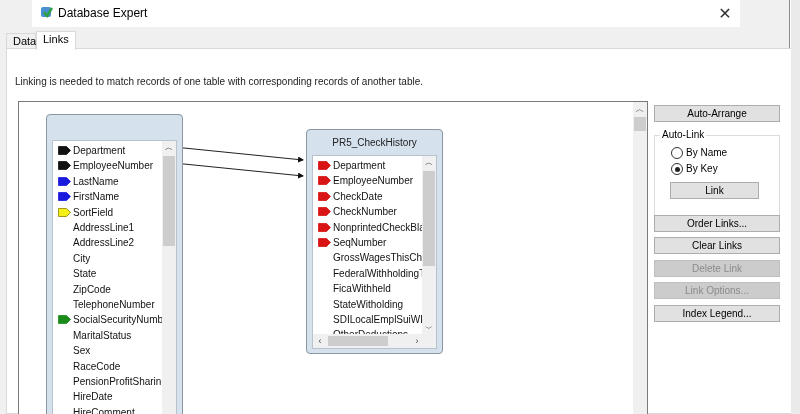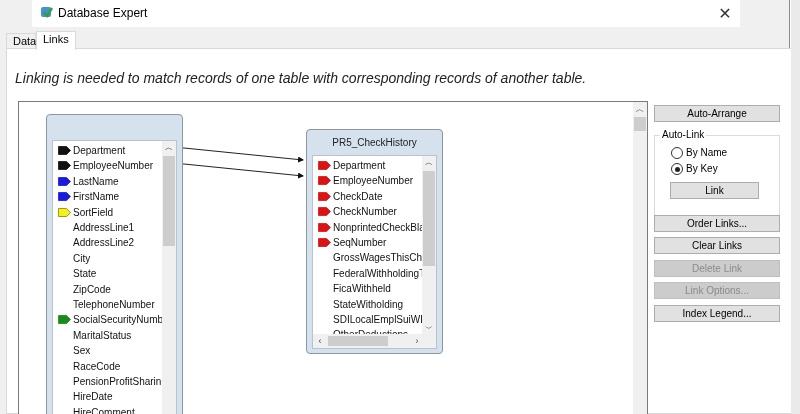--- a/index.html
+++ b/index.html
@@ -7,21 +7,21 @@
   .window { position: absolute; left: 0; top: 0; width: 790px; height: 414px; background: #f0f0f0; border-right: 1px solid #8a8a8a; }
   .titlebar { position: absolute; left: 0; top: 0; width: 708px; height: 27px; background: #ffffff; margin-left: 32px; }
   .title-icon { position: absolute; left: 8px; top: 6px; width: 14px; height: 14px; }
   .title-text { position: absolute; left: 26px; top: 6px; font-size: 12px; color: #000; }
   .close-btn { position: absolute; right: 0; top: 0; width: 30px; height: 27px; display: flex; align-items: center; justify-content: center; font-size: 16px; color: #333; }
   .tabs { position: absolute; left: 6px; top: 31px; height: 18px; }
   .tab { position: absolute; top: 2px; height: 16px; padding: 1px 6px; font-size: 11px; border: 1px solid #d9d9d9; border-bottom: none; background: #f0f0f0; }
   .tab.active { top: 0; height: 19px; background: #ffffff; border-color: #d9d9d9; z-index: 2; }
   .panel { position: absolute; left: 6px; top: 48px; width: 786px; height: 366px; background: #ffffff; border: 1px solid #d9d9d9; }
   .heading { position: absolute; left: 8px; top: 7px; font-weight: bold; font-size: 11px; }
-  .subheading { position: absolute; left: 8px; top: 21px; font-size: 14px; color: #222; font-style: italic; }
+  .subheading { position: absolute; left: 8px; top: 27px; font-size: 10px; color: #222; }
   .canvas { position: absolute; left: 11px; top: 52px; width: 630px; height: 320px; border: 1px solid #7a7a7a; background: #ffffff; overflow: hidden; }
   .vscroll { position: absolute; right: 0; top: 0; width: 14px; height: 100%; background: #f0f0f0; }
   .vscroll .arrow { position: absolute; left: 0; top: 0; width: 14px; height: 14px; font-size: 9px; text-align: center; line-height: 14px; color: #555; }
   .vscroll .thumb { position: absolute; left: 1px; top: 15px; width: 12px; height: 14px; background: #cdcdcd; }
   .tbl { position: absolute; border: 1px solid #8b97a5; border-radius: 4px; background: #d6e1ee; }
   .tbl-title { position: absolute; left: 0; top: 0; width: 100%; height: 25px; text-align: center; line-height: 25px; font-size: 10px; color: #222; }
   .tbl-body { position: absolute; left: 5px; top: 25px; background: #fff; border: 1px solid #b9c3cf; overflow: hidden; }
   .field { position: absolute; left: 0; height: 15.4px; line-height: 15.4px; font-size: 10px; white-space: nowrap; color: #111; }
   .field .key { position: absolute; left: 5px; top: 3px; width: 13px; height: 9px; }
   .field .lbl { position: absolute; left: 20px; }

